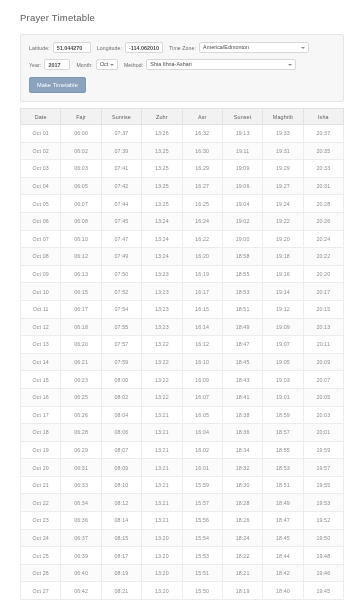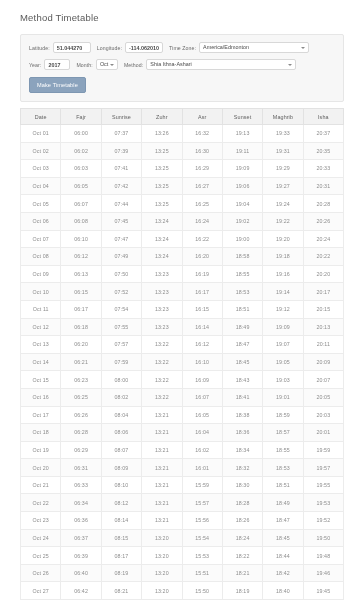--- a/index.html
+++ b/index.html
@@ -137,21 +137,21 @@
   }
   table.timetable tbody tr:nth-child(even) td {
     background: #fbfbfb;
   }
 </style>
 </head>
 <body>
 
 <div class="page">
 
-  <h1 class="page-title">Method Timetable</h1>
+  <h1 class="page-title">Prayer Timetable</h1>
 
   <div class="form-panel">
 
     <div class="form-row">
       <span class="field-label">Latitude:</span>
       <input class="text-input input-lat" type="text" value="51.044270" style="">
       <span class="field-label">Longitude:</span>
       <input class="text-input input-lng" type="text" value="-114.062010" style="">
       <span class="field-label">Time Zone:</span>
       <span class="select-box select-tz">

